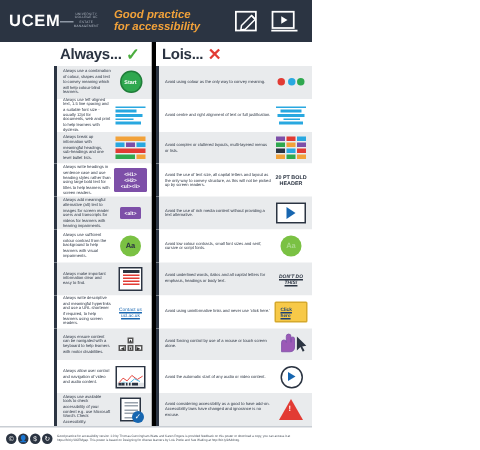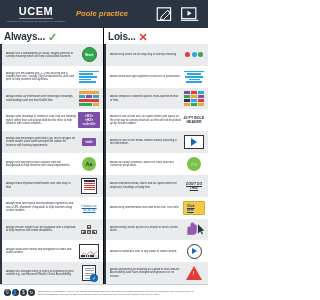--- a/index.html
+++ b/index.html
@@ -14,21 +14,21 @@
   
   .header {
     background: #2b3442;
     height: 28px;
     display: flex;
     align-items: center;
     padding: 0 6px;
     flex: 0 0 auto;
     position: relative;
   }
-  .logo-block { width: 60px; display:flex; flex-direction:column; align-items:center; justify-content:center; }
+  .logo-block { width: 60px; display:flex; flex-direction:row; align-items:center; justify-content:center; }
   .logo-mark {
     color: #ffffff;
     font-size: 11px;
     font-weight: bold;
     letter-spacing: 0.5px;
     line-height: 11px;
   }
   .logo-rule { width: 34px; height: 1px; background:#8e97a4; margin: 1px 0 1px; }
   .logo-sub { color:#aeb6c2; font-size: 2.1px; letter-spacing: .2px; line-height: 2.6px; text-align:center; }
   .title-block { flex:1; padding-left: 10px; }
@@ -38,21 +38,21 @@
     font-weight: bold;
     line-height: 8.4px;
     font-style: italic;
   }
   .head-icons { display:flex; gap:4px; align-items:center; padding-right:2px; }
   .head-icon { width: 20px; height: 17px; }
 
   
   .columns { flex: 1 1 auto; display: flex; }
   .col { width: 104px; display:flex; flex-direction:column; }
-  .col-left { border-right: 1px solid #000000; }
+  .col-left { border-right: 3px solid #000000; padding-left: 36px; }
   .col-head {
     padding: 3px 4px 2px 4px;
     display:flex; align-items:center; gap:3px;
     background:#ffffff;
     flex: 0 0 auto;
   }
   .col-head-text { font-size: 10px; font-weight: bold; color:#2b3442; letter-spacing:-0.2px; }
   .tick { color:#4cae3f; font-size: 11px; font-weight:bold; line-height:10px; }
   .cross { color:#e23b34; font-size: 11px; font-weight:bold; line-height:10px; }
 
@@ -153,21 +153,22 @@
 
 <div class="page">
 
   <div class="header">
     <div class="logo-block">
       <div class="logo-mark">UCEM</div>
       <div class="logo-rule"></div>
       <div class="logo-sub">UNIVERSITY COLLEGE OF ESTATE MANAGEMENT</div>
     </div>
     <div class="title-block">
-      <div class="title-line">Poole practice</div>
+      <div class="title-line">Good practice</div>
+      <div class="title-line">for accessibility</div>
     </div>
     <div class="head-icons">
       <svg class="head-icon" viewBox="0 0 24 20">
         <rect x="1.5" y="2" width="16" height="15" fill="none" stroke="#ffffff" stroke-width="1.4"></rect>
         <path d="M6 13 L14 5 L17 8 L9 16 L5.5 16.5 Z" fill="none" stroke="#ffffff" stroke-width="1.2"></path>
         <path d="M14 5 L17 8" stroke="#ffffff" stroke-width="1.2"></path>
       </svg>
       <svg class="head-icon" viewBox="0 0 24 20">
         <rect x="2" y="2" width="17" height="13" fill="none" stroke="#ffffff" stroke-width="1.4"></rect>
         <polygon points="9,5.5 9,11.5 14,8.5" fill="#ffffff"></polygon>

